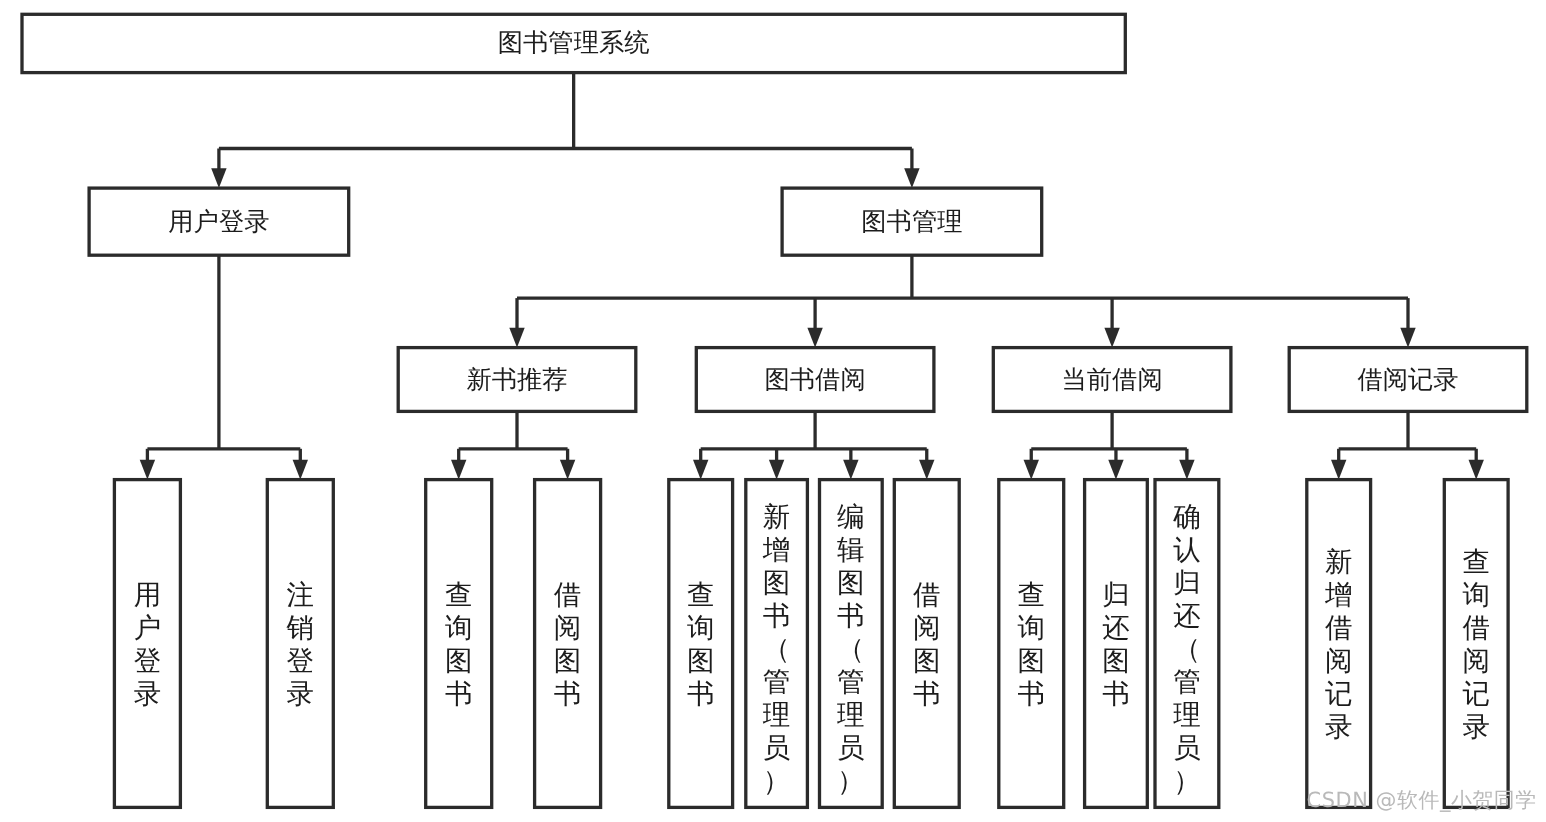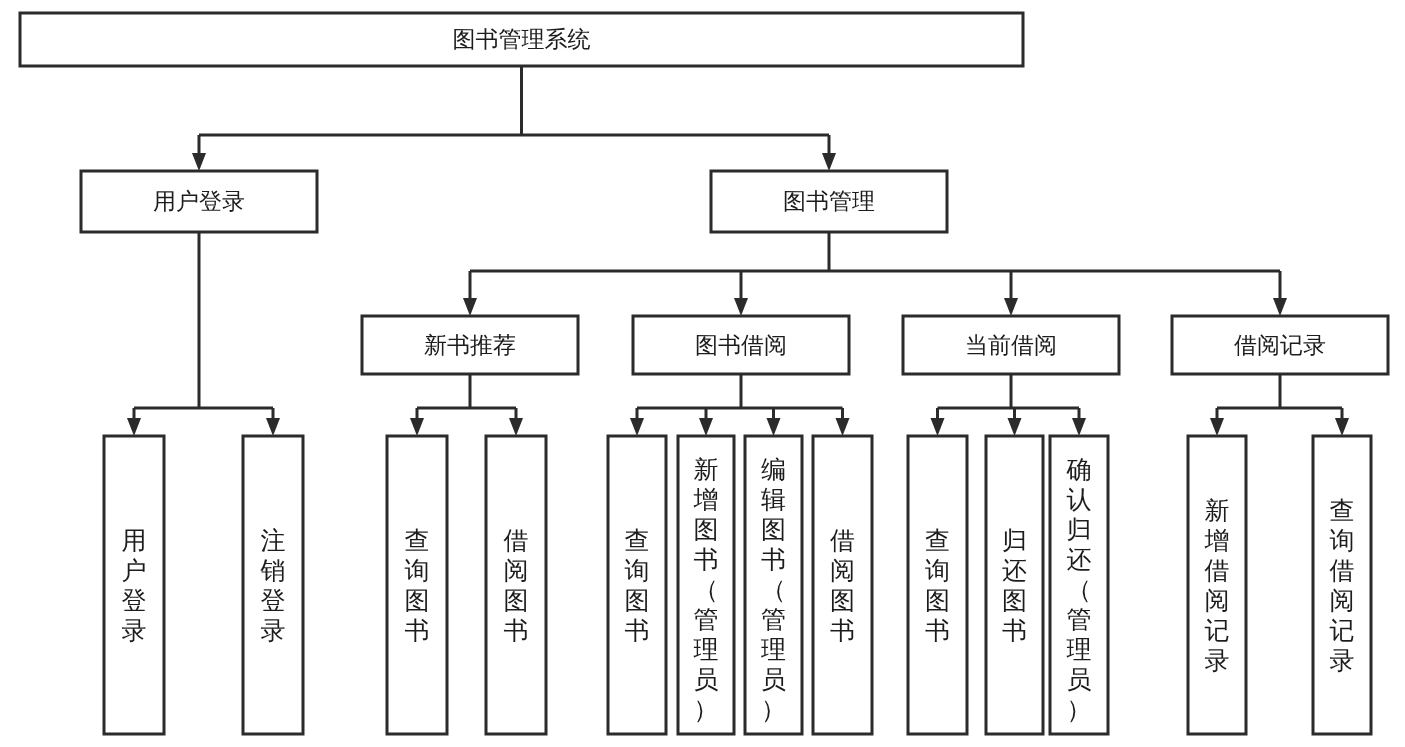--- a/index.html
+++ b/index.html
@@ -206,14 +206,15 @@
           <rect x="1188" y="436" width="58" height="298" class="node-rect"></rect>
           <text x="1217" y="519" class="node-label-v"><tspan x="1217" dy="0">新</tspan><tspan x="1217" dy="30">增</tspan><tspan x="1217" dy="30">借</tspan><tspan x="1217" dy="30">阅</tspan><tspan x="1217" dy="30">记</tspan><tspan x="1217" dy="30">录</tspan></text>
         </g>
         <g>
           <rect x="1313" y="436" width="58" height="298" class="node-rect"></rect>
           <text x="1342" y="519" class="node-label-v"><tspan x="1342" dy="0">查</tspan><tspan x="1342" dy="30">询</tspan><tspan x="1342" dy="30">借</tspan><tspan x="1342" dy="30">阅</tspan><tspan x="1342" dy="30">记</tspan><tspan x="1342" dy="30">录</tspan></text>
         </g>
       </g>
   </svg>
 
+  <div class="watermark-text">CSDN @软件_小贺同学</div>
 
 </div>
 
 </body></html>

